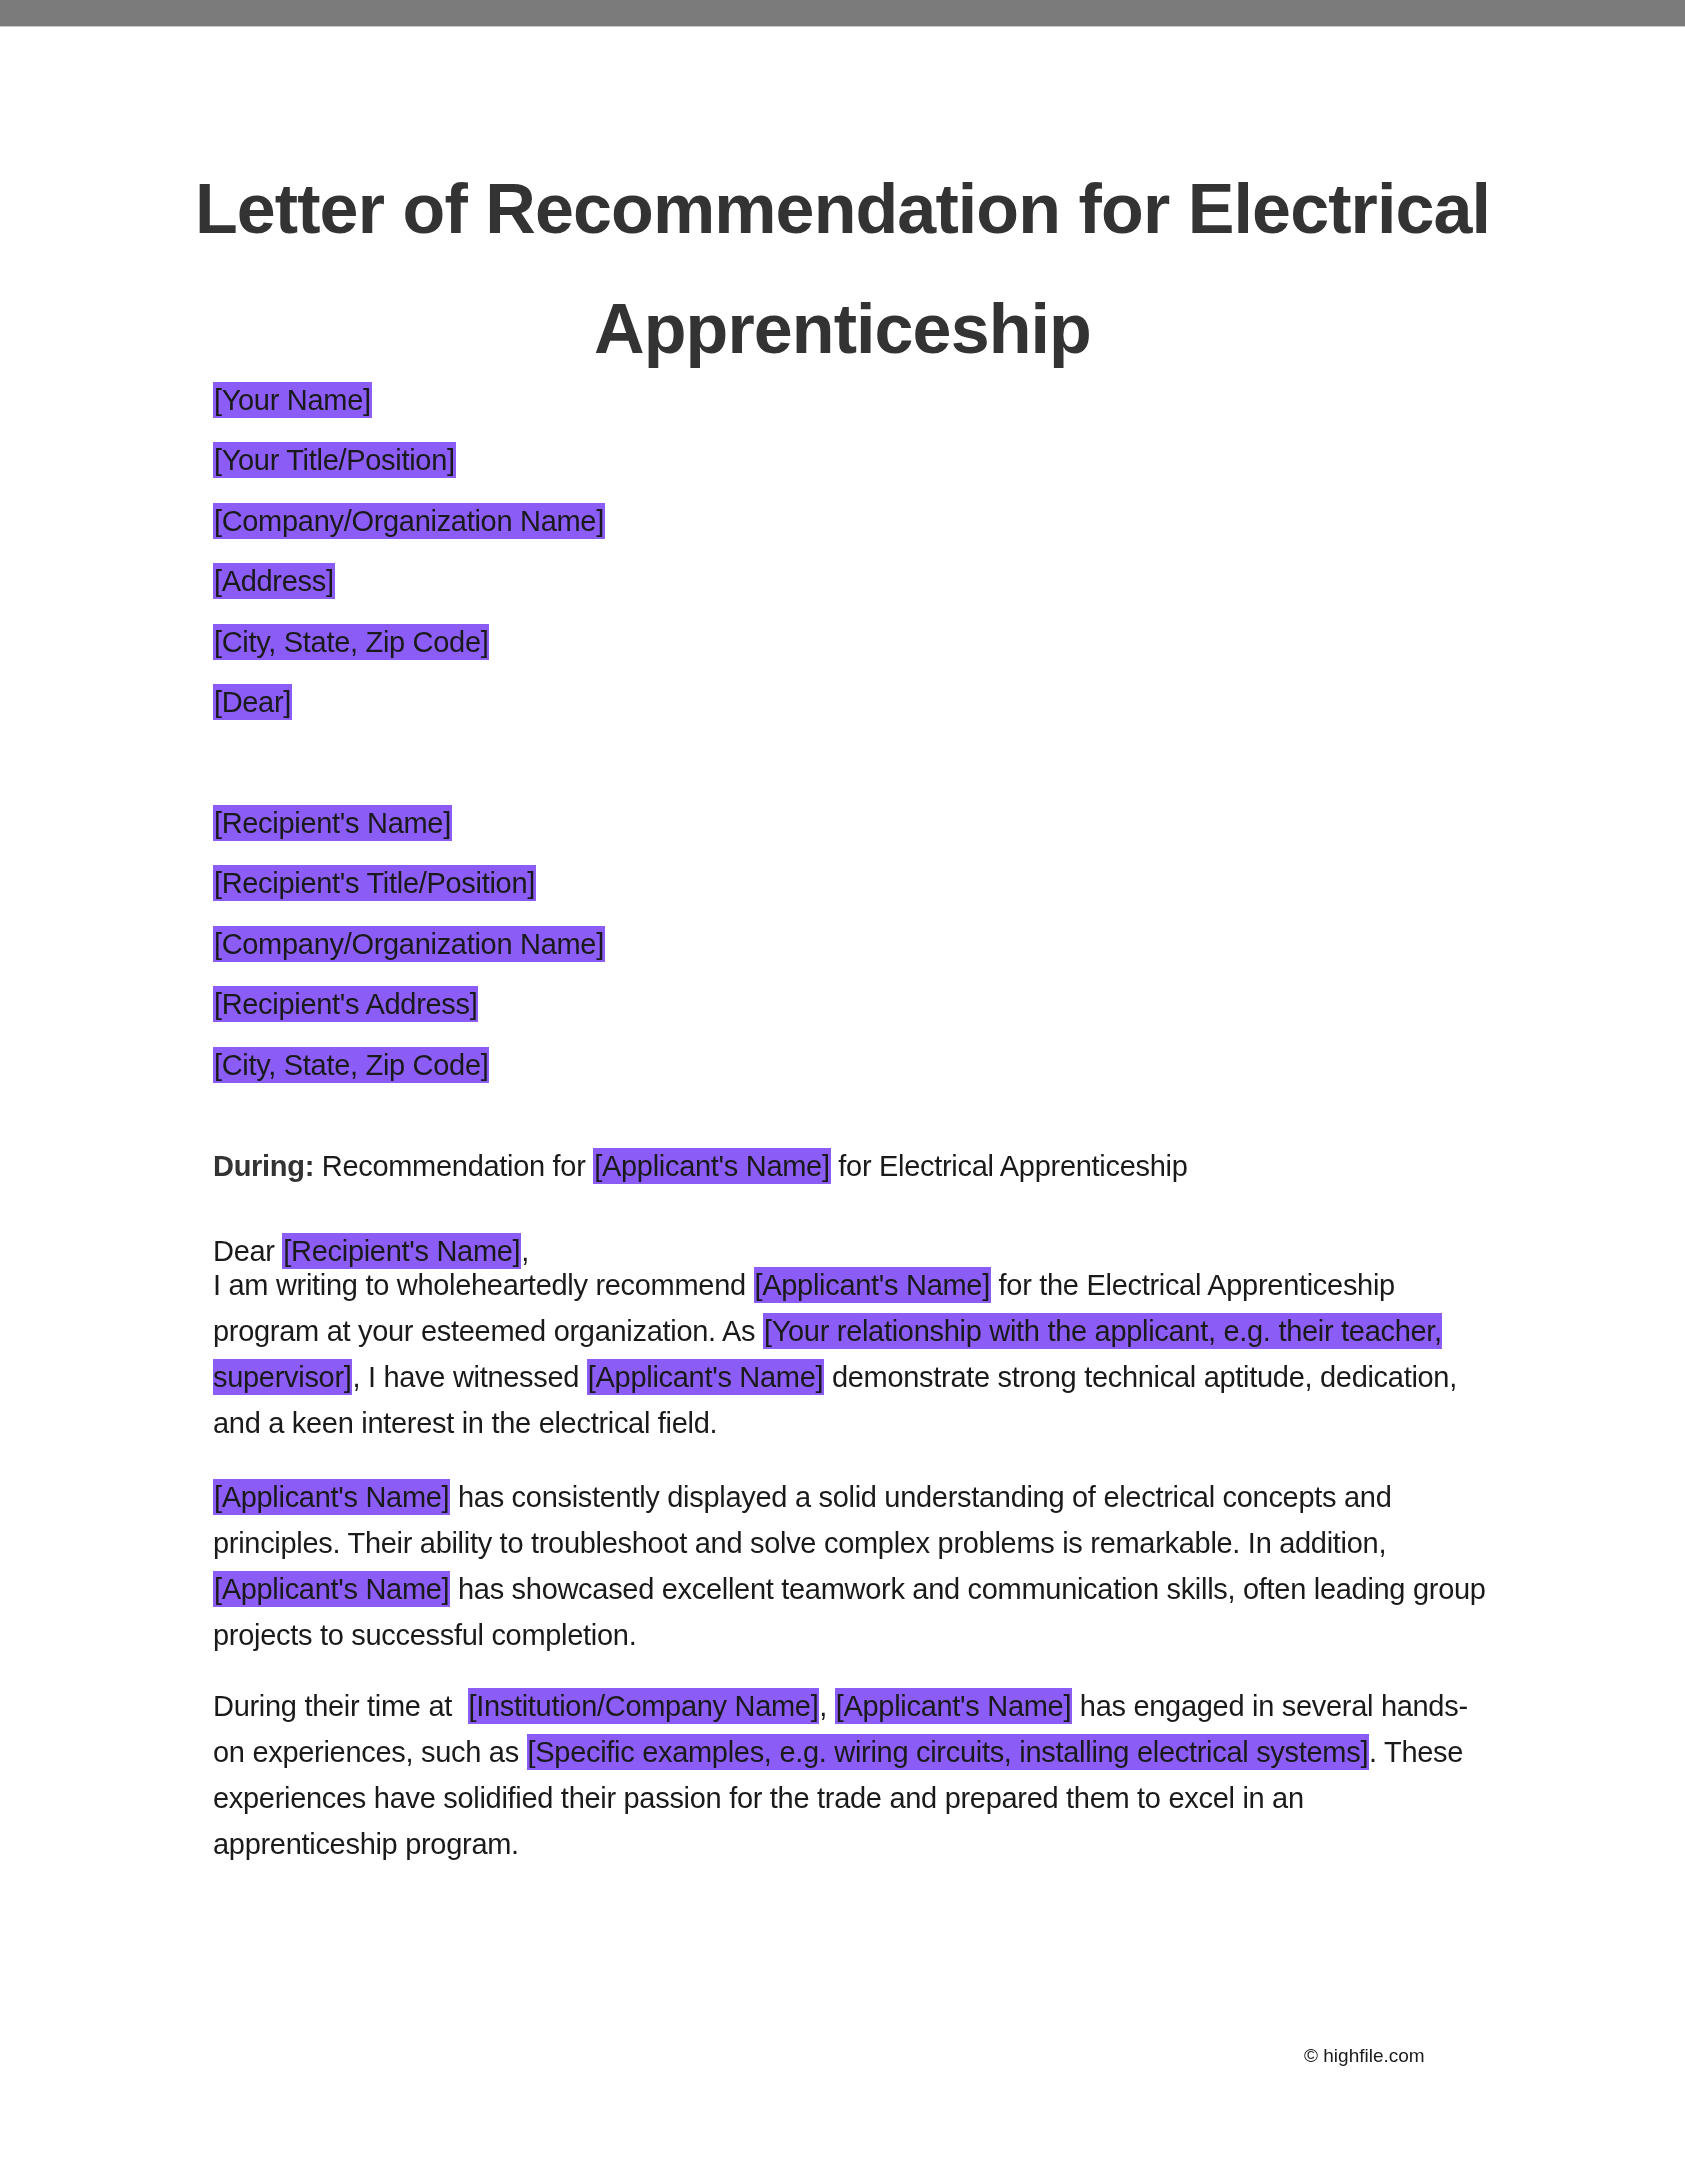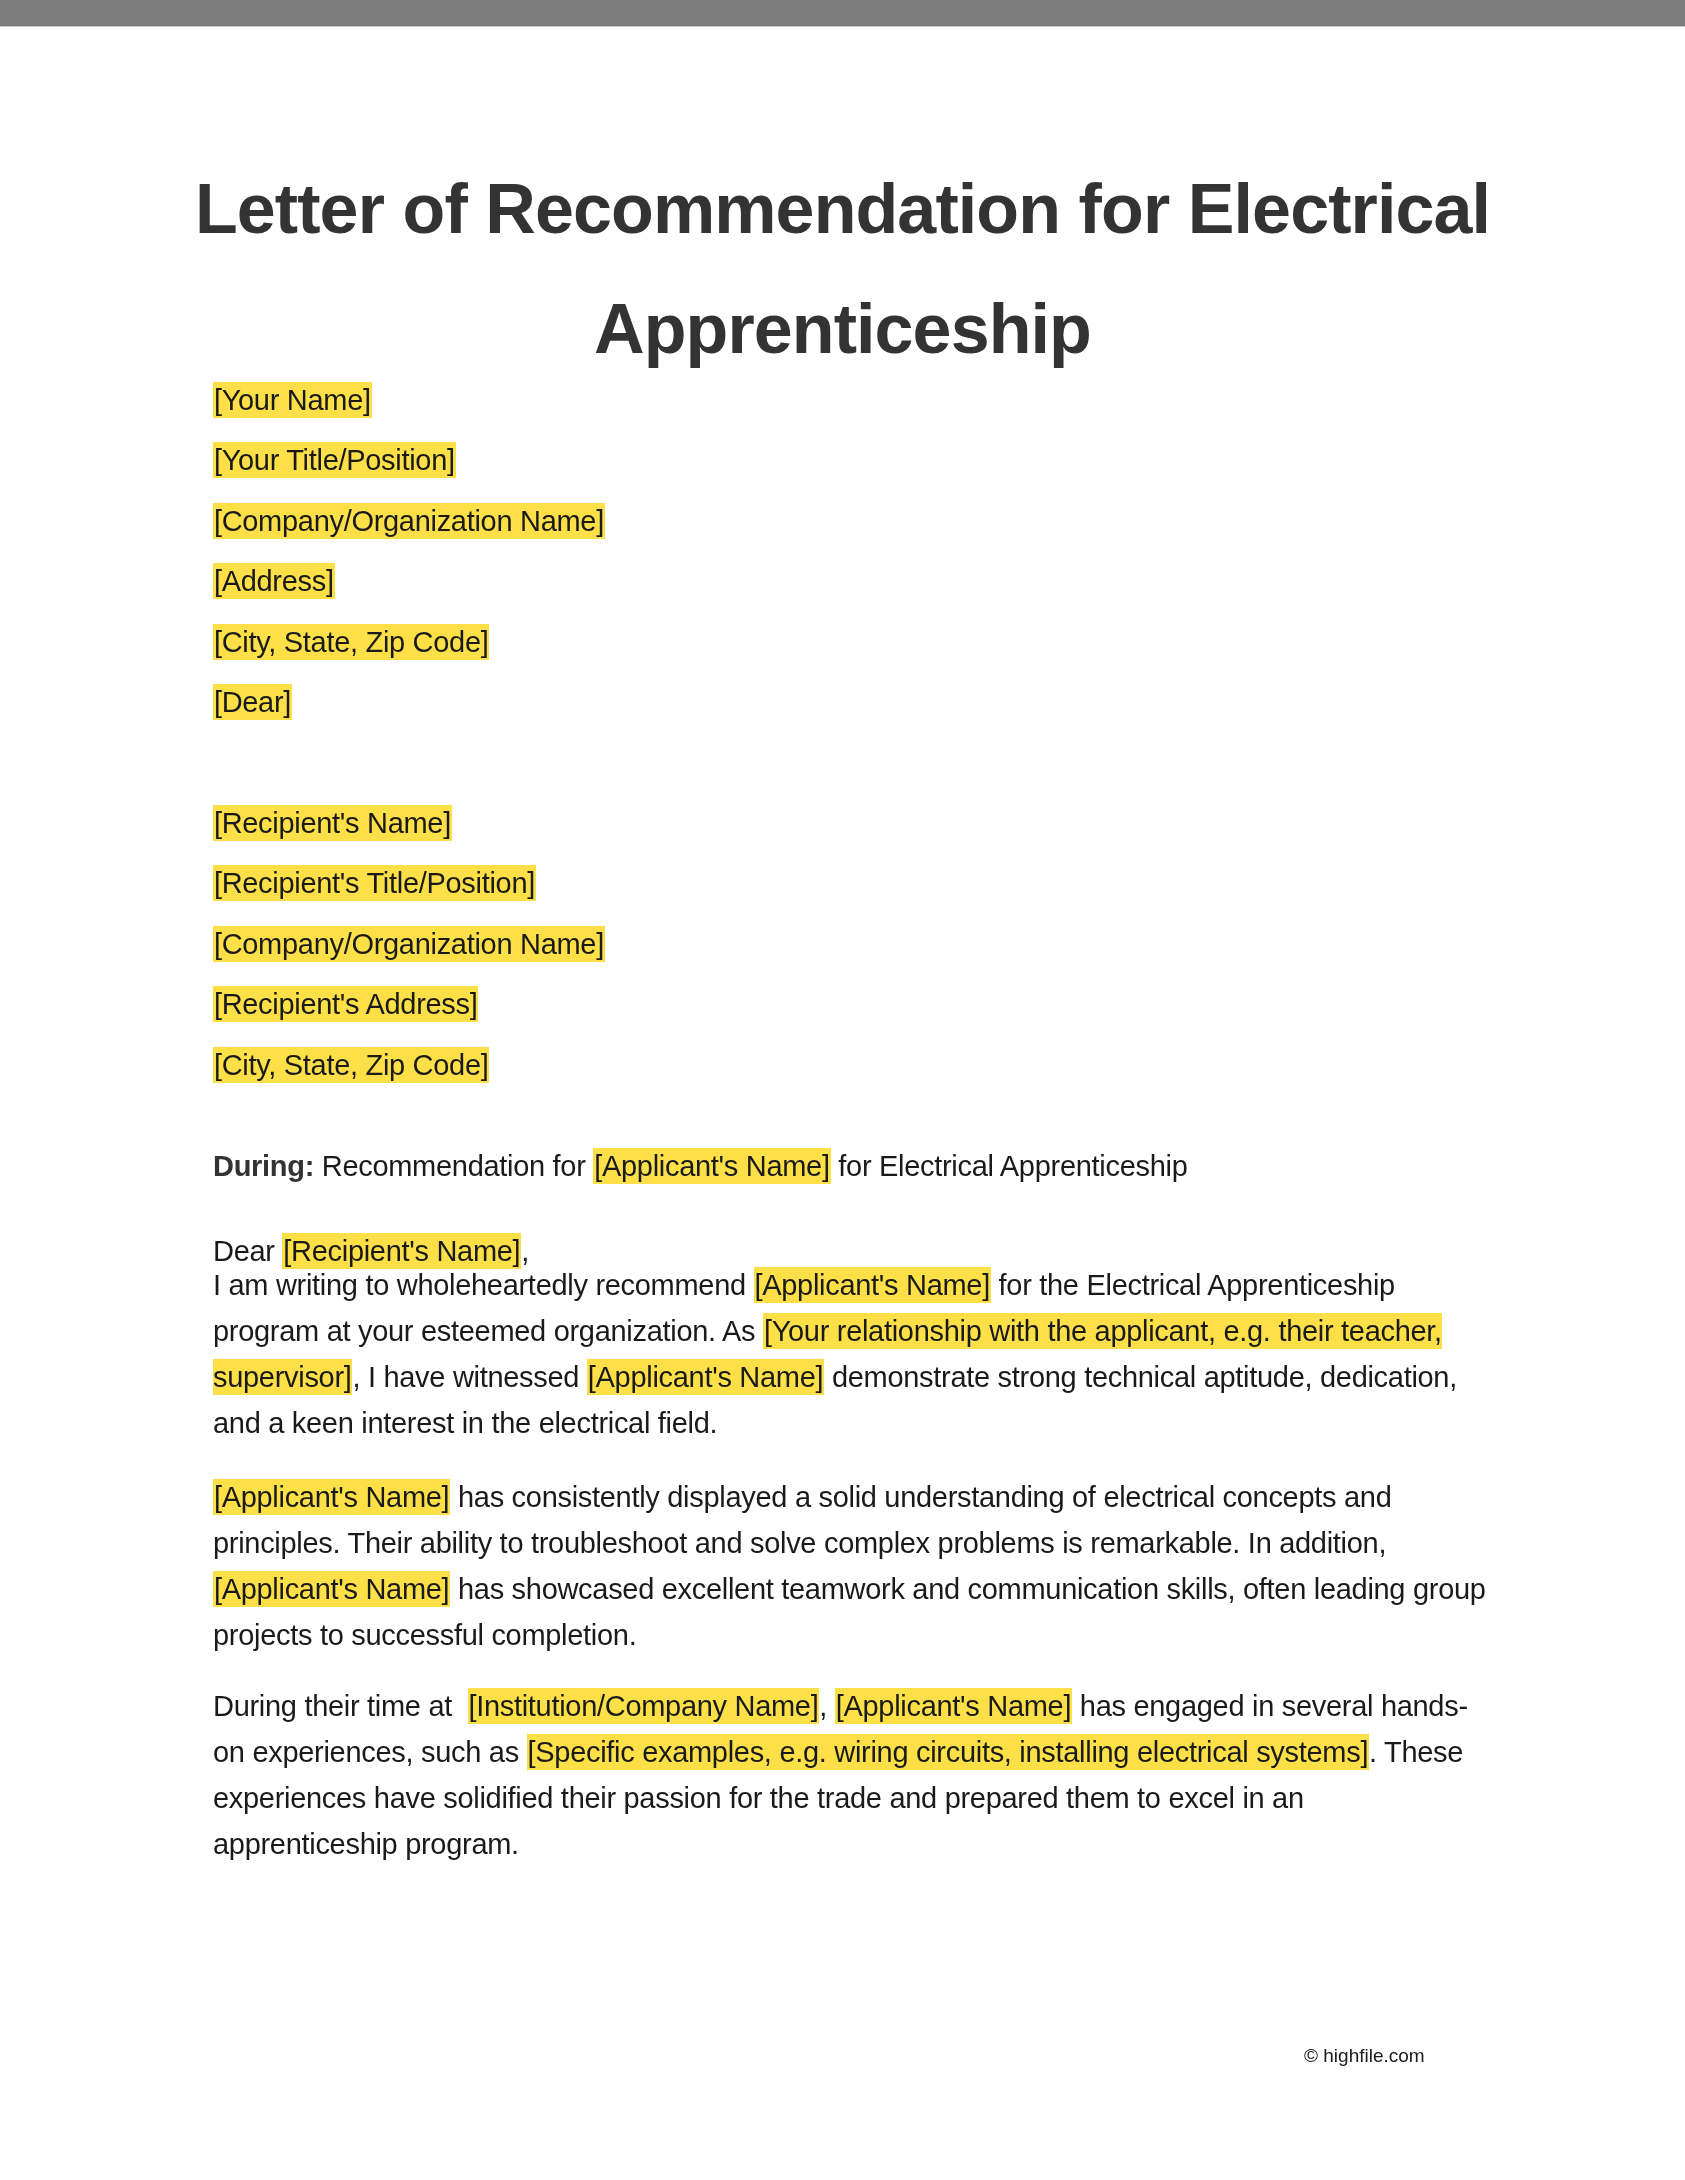--- a/index.html
+++ b/index.html
@@ -6,21 +6,21 @@
   body { width: 1685px; height: 2180px; position: relative; overflow: hidden;
          font-family: "Liberation Sans", "DejaVu Sans", sans-serif; color: #1a1a1a; }
   .topbar { position: absolute; left: 0; top: 0; width: 1685px; height: 25.5px; background: #7b7b7b;
             border-bottom: 1.8px solid #c8c8c8; }
   .title { position: absolute; left: 0; width: 1685px; text-align: center; font-weight: bold;
            font-size: 70px; color: #333333; letter-spacing: -0.9px; }
   .t1 { top: 169px; }
   .t2 { top: 289px; }
   .page { position: absolute; left: 213px; width: 1273px; font-size: 29px; letter-spacing: -0.3px; }
   .line { position: absolute; left: 0; white-space: nowrap; }
-  .ph { background: #fde047; padding: 1.8px 0.9px; }
+  .ph { background: #8b5cf6; padding: 1.8px 0.9px; }
   .para { position: absolute; left: 0; width: 1273px; line-height: 46px; }
   .bold { font-weight: bold; color: #333333; }
   .footer { position: absolute; left: 1304px; top: 2045px; font-size: 19px; color: #1a1a1a; }
 </style>
 </head>
 <body>
 
 <div class="topbar"></div>
 
 <div class="title t1">Letter of Recommendation for Electrical</div>

